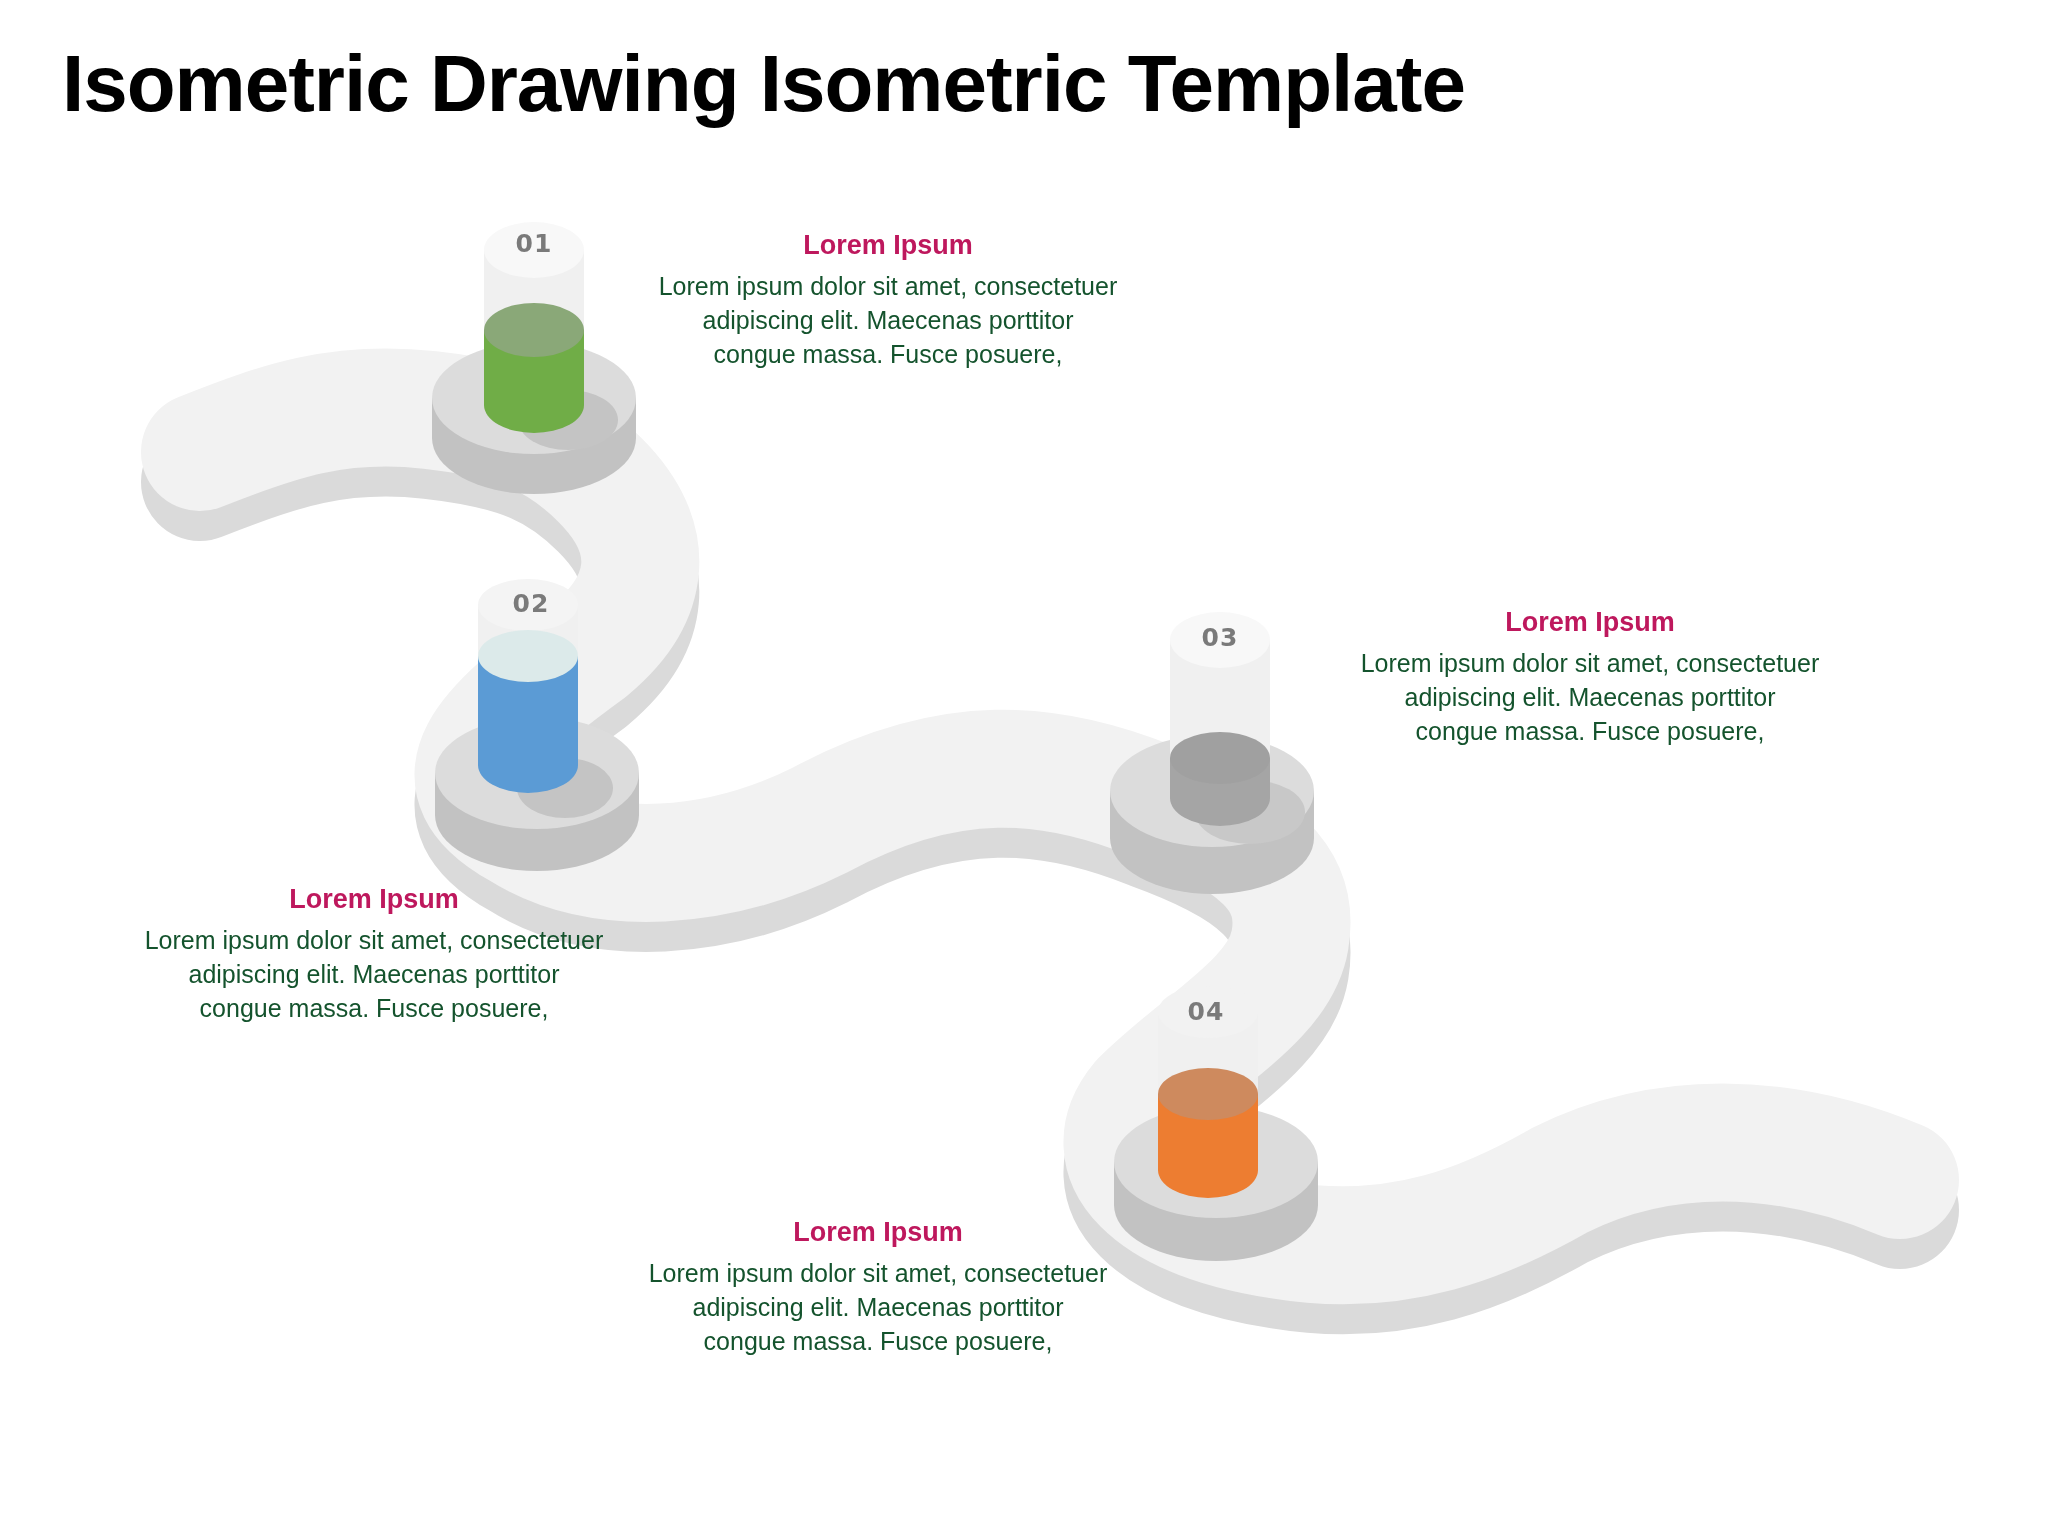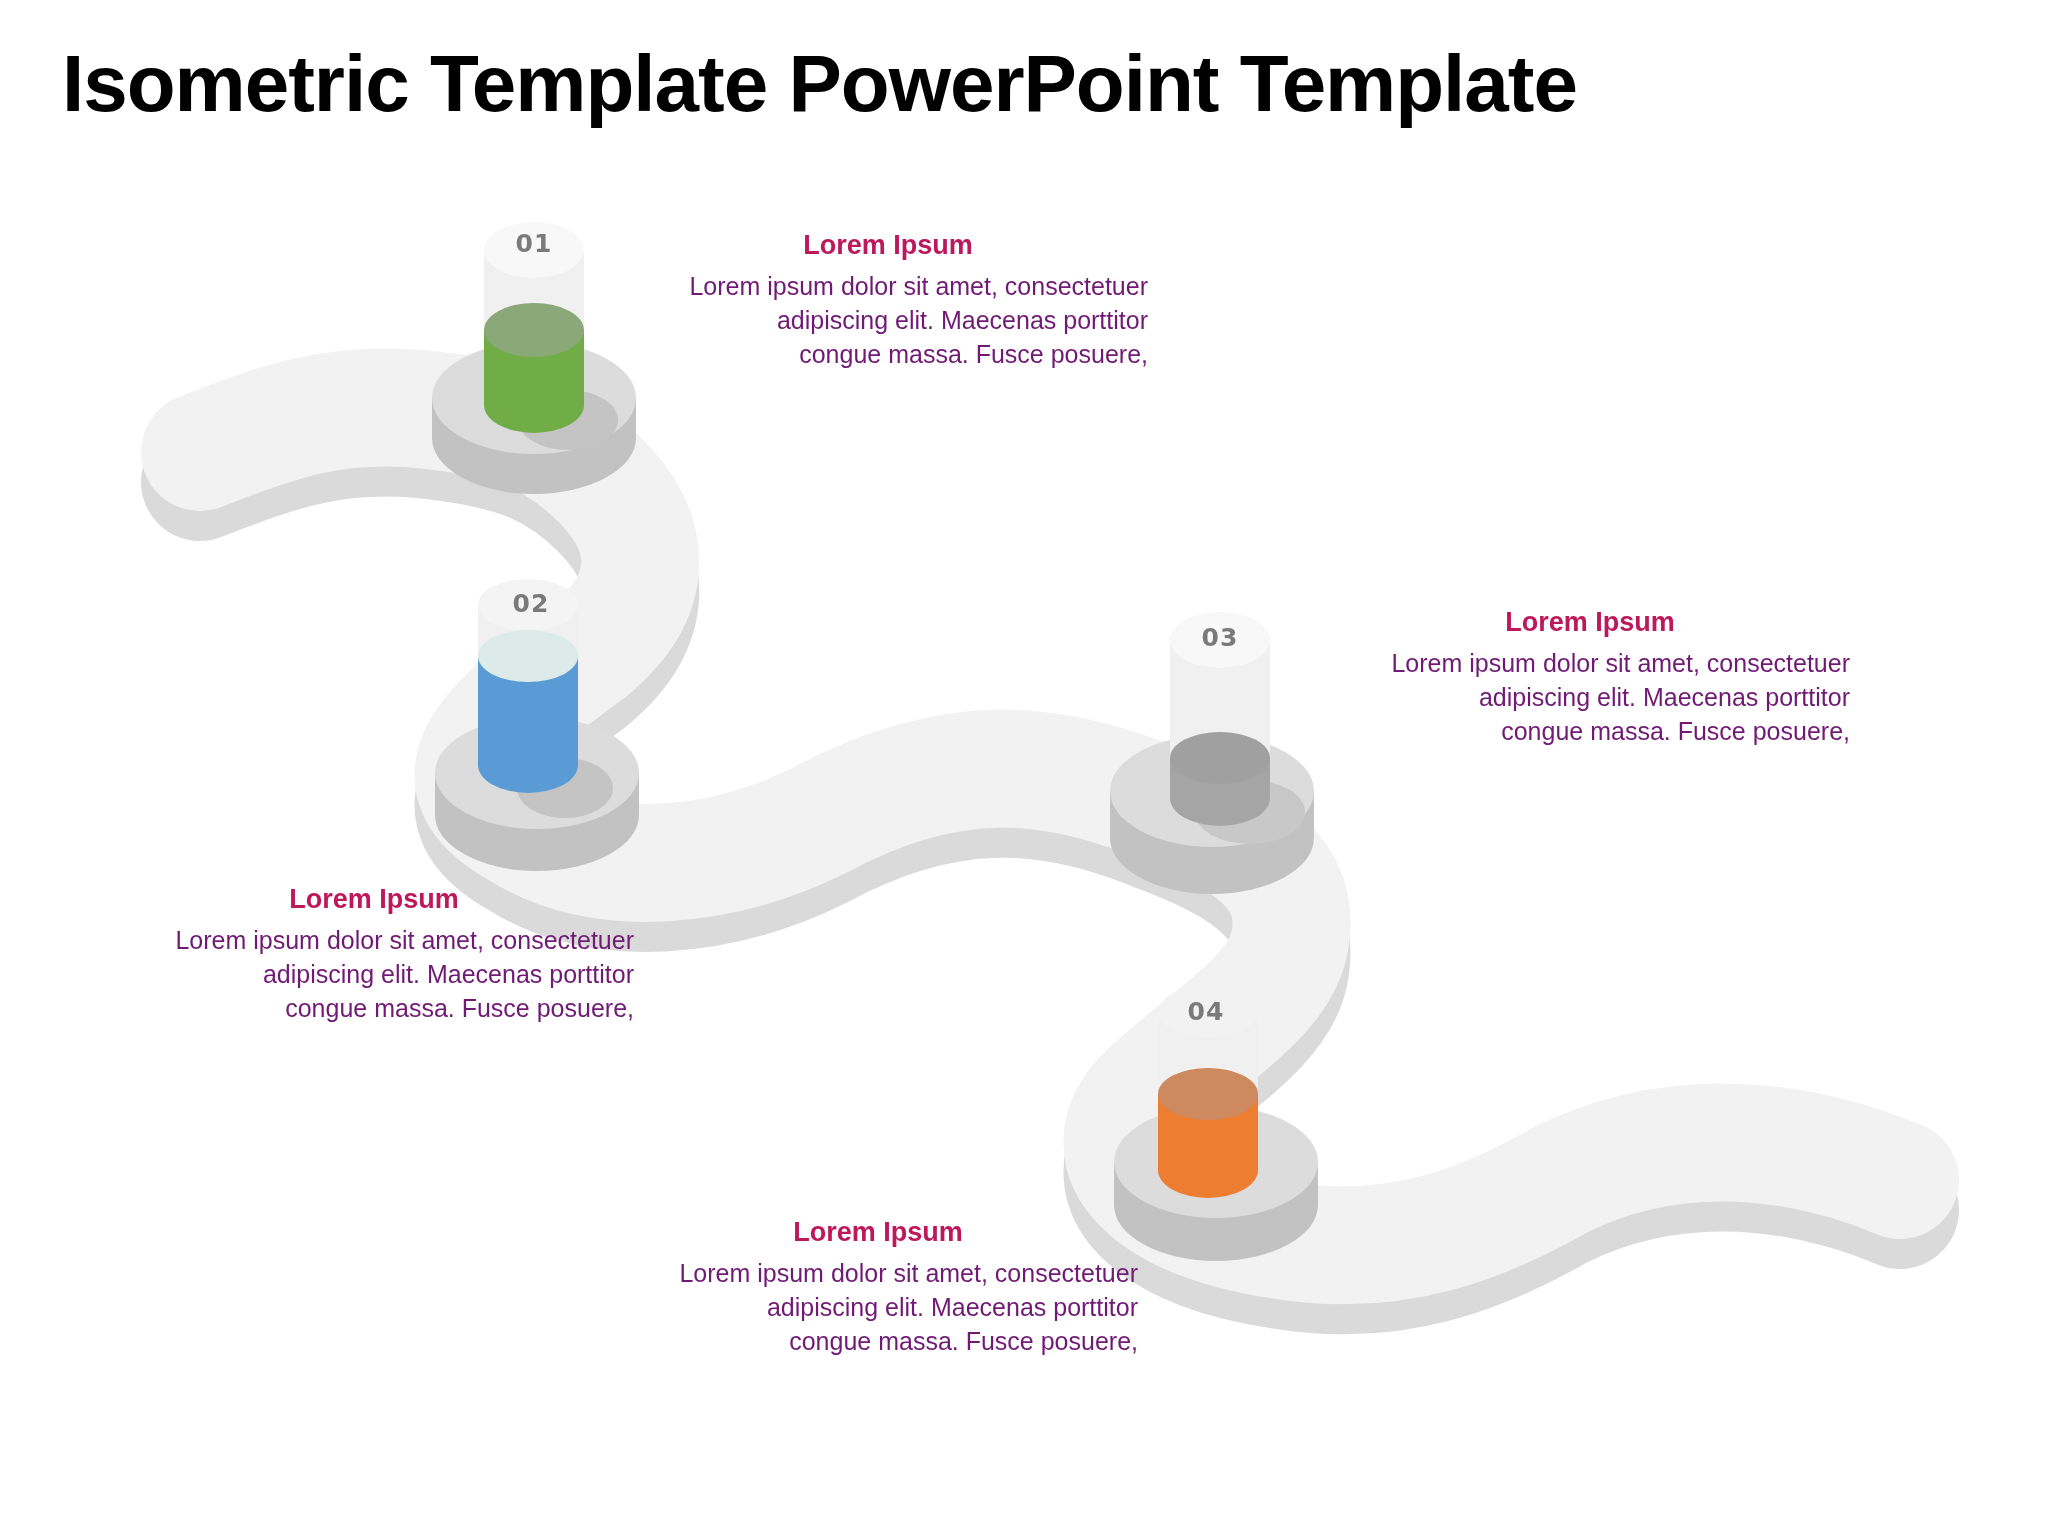--- a/index.html
+++ b/index.html
@@ -1,28 +1,28 @@
 <!DOCTYPE html>
 <html><head>
 <meta charset="utf-8">
 <style>
   html, body { margin:0; padding:0; background:#ffffff; }
   body { width:2048px; height:1536px; position:relative; overflow:hidden; font-family:"Liberation Sans", sans-serif; }
   .title { position:absolute; left:62px; top:38px; font-size:80px; font-weight:bold; color:#000; letter-spacing:-1px; white-space:nowrap; font-family:"Liberation Sans", sans-serif; }
   svg.art { position:absolute; left:0; top:0; }
   .block { position:absolute; width:520px; text-align:center; }
   .block .h { font-size:27px; font-weight:bold; color:#be185d; margin-bottom:8px; }
-  .block .p { font-size:25px; line-height:34px; color:#701a75;text-align:right; }
+  .block .p { font-size:25px; line-height:34px; color:#14532d; }
   .block .p span { display:block; }
   .num { font-family:"DejaVu Sans", sans-serif; font-weight:bold; font-size:25px; fill:#7a7a7a; letter-spacing:1px; }
 </style>
 </head>
 <body>
 
-<div class="title">Isometric Template PowerPoint Template</div>
+<div class="title">Isometric Drawing Isometric Template</div>
 
 <svg class="art" width="2048" height="1536" viewBox="0 0 2048 1536">
 
   <g fill="none" stroke="#DADADA" stroke-linecap="round" stroke-linejoin="round">
     <path d="M 200 452 C 280 420, 340 400, 430 410 C 520 420, 560 440, 600 480 C 660 540, 650 600, 590 650 C 480 730, 430 780, 520 830 C 600 880, 720 870, 820 820 C 950 750, 1050 760, 1150 800 C 1260 840, 1300 880, 1290 940 C 1280 1000, 1200 1040, 1140 1100 C 1090 1160, 1150 1220, 1280 1240 C 1400 1260, 1490 1220, 1560 1180 C 1660 1130, 1780 1130, 1900 1180" stroke-width="118" transform="translate(0,30)"></path>
   </g>
 
   <g fill="none" stroke="#F2F2F2" stroke-linecap="round" stroke-linejoin="round">
     <path d="M 200 452 C 280 420, 340 400, 430 410 C 520 420, 560 440, 600 480 C 660 540, 650 600, 590 650 C 480 730, 430 780, 520 830 C 600 880, 720 870, 820 820 C 950 750, 1050 760, 1150 800 C 1260 840, 1300 880, 1290 940 C 1280 1000, 1200 1040, 1140 1100 C 1090 1160, 1150 1220, 1280 1240 C 1400 1260, 1490 1220, 1560 1180 C 1660 1130, 1780 1130, 1900 1180" stroke-width="118"></path>
   </g>

